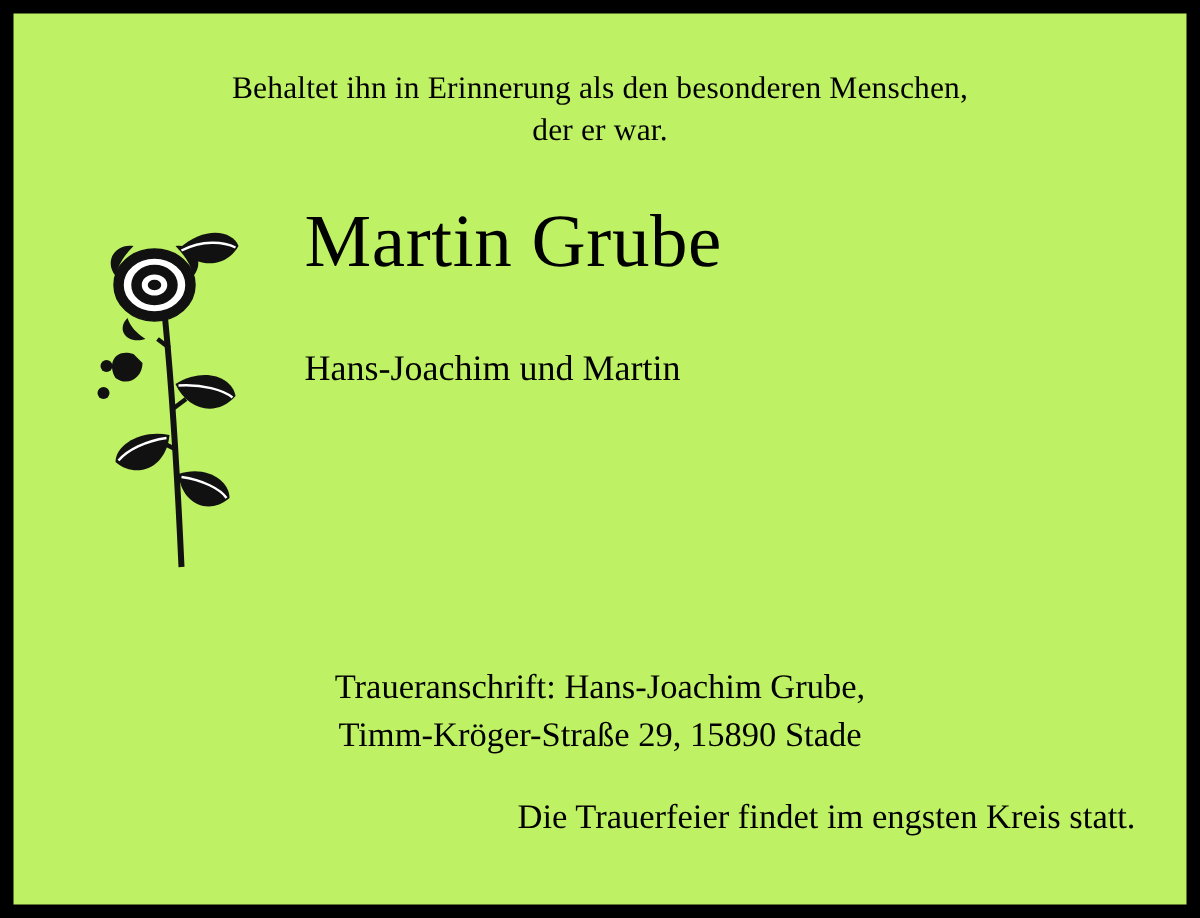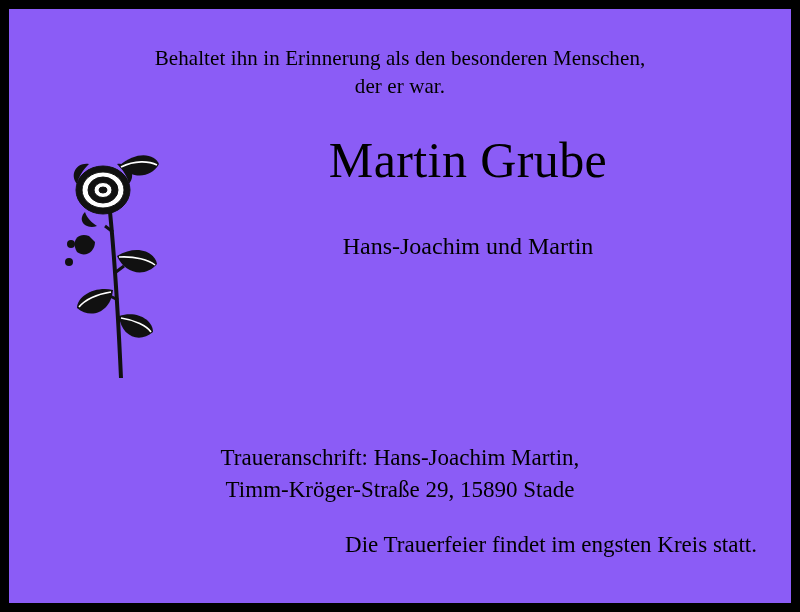--- a/index.html
+++ b/index.html
@@ -12,21 +12,21 @@
     height: 612px;
     font-family: "Liberation Serif", serif;
     color: #000000;
     overflow: hidden;
   }
   .obituary {
     position: relative;
     box-sizing: border-box;
     width: 800px;
     height: 612px;
-    background: #8b5cf6;
+    background: #bef264;
     border: 9px solid #000000;
     padding: 0;
   }
   .inner {
     position: relative;
     width: 100%;
     height: 100%;
     box-sizing: border-box;
     padding: 36px 34px 18px 34px;
   }
@@ -56,21 +56,20 @@
     height: 248px;
   }
   .rose-box svg {
     display: block;
     width: 112px;
     height: 248px;
   }
 
   .names-block {
     margin-left: 160px;
-    text-align: center;
     padding-right: 24px;
     font-family: Liberation Serif, serif;
   }
 
   .deceased-name {
     font-size: 50px;
     line-height: 1.05;
     letter-spacing: 0.4px;
     white-space: nowrap;
   }
@@ -170,20 +169,20 @@
         <div class="deceased-name">Martin Grube</div>
         <div class="mourning">
           <span class="line">Hans-Joachim und Martin</span>
         </div>
       </div>
 
     </div>
 
     <div class="footer">
       <div class="address">
-        <span class="line">Traueranschrift: Hans-Joachim Martin,</span>
+        <span class="line">Traueranschrift: Hans-Joachim Grube,</span>
         <span class="line">Timm-Kröger-Straße 29, 15890 Stade</span>
       </div>
       <div class="ceremony">Die Trauerfeier findet im engsten Kreis statt.</div>
     </div>
 
   </div>
 </div>
 
 </body></html>

